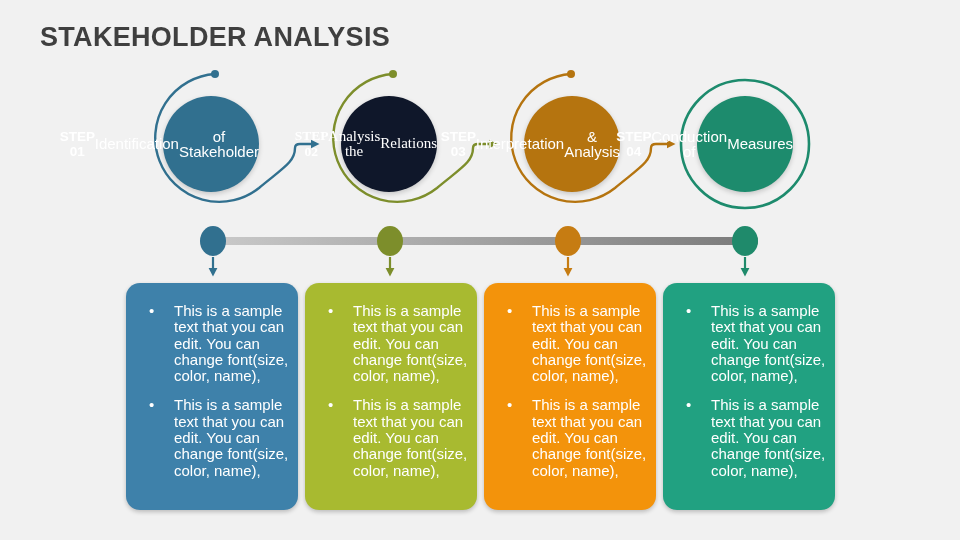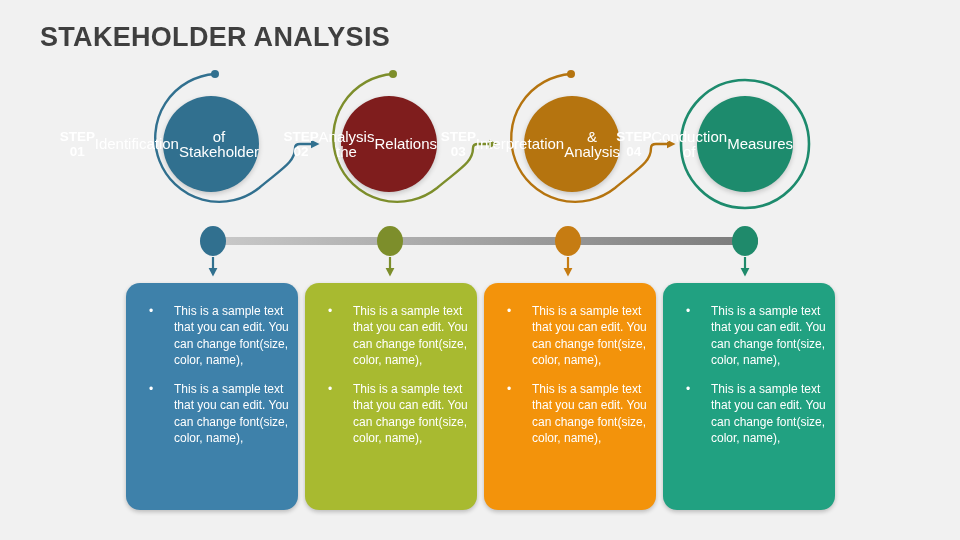--- a/index.html
+++ b/index.html
@@ -23,21 +23,21 @@
   .step-label{font-size:13.5px;font-weight:700;margin-bottom:1px;}
   .step-line{font-size:15px;line-height:15.5px;}
   .card{
     position:absolute;top:283px;width:172px;height:227px;border-radius:14px;
     z-index:2;box-shadow:0 2px 4px rgba(0,0,0,.22);
   }
   .k1{left:126px}.k2{left:305px}.k3{left:484px}.k4{left:663px}
   .card ul{list-style:none;margin:0;padding:20px 12px 0 20px;}
   .card li{
     position:relative;padding-left:28px;width:126px;box-sizing:content-box;
-    color:#fff;font-size:12px;line-height:16.3px;margin-bottom:13px;max-width:126px;
+    color:#fff;font-size:15px;line-height:16.3px;margin-bottom:13px;max-width:126px;
   }
   .card li::before{content:"\2022";position:absolute;left:3px;top:0;}
 </style>
 </head>
 <body>
 
 <div class="slide" style="background: rgb(241, 241, 241); padding-left: 46px;">
 
   <div class="title" style="color: rgb(63, 63, 63);">STAKEHOLDER ANALYSIS</div>
 
@@ -78,21 +78,21 @@
     <polygon points="563.6,268 572.4,268 568,276.5" fill="#c67c12"></polygon>
     <path d="M 745 257 V 268" stroke-width="2.2" fill="none" stroke="#1f8a6b"></path>
     <polygon points="740.6,268 749.4,268 745,276.5" fill="#1f8a6b"></polygon>
   </svg>
 
   <div class="step-circle c1" style="background: rgb(49, 112, 143);">
     <div class="step-label">STEP 01</div>
     <div class="step-line">Identification</div>
     <div class="step-line">of Stakeholder</div>
   </div>
-  <div class="step-circle c2" style="background: #7f1d1d;">
+  <div class="step-circle c2" style="background: #0f172a; font-family: Liberation Serif, serif;">
     <div class="step-label">STEP 02</div>
     <div class="step-line">Analysis the</div>
     <div class="step-line">Relations</div>
   </div>
   <div class="step-circle c3" style="background: rgb(181, 116, 15);">
     <div class="step-label">STEP 03</div>
     <div class="step-line">Interpretation</div>
     <div class="step-line">&amp; Analysis</div>
   </div>
   <div class="step-circle c4" style="background: rgb(29, 139, 109);">

